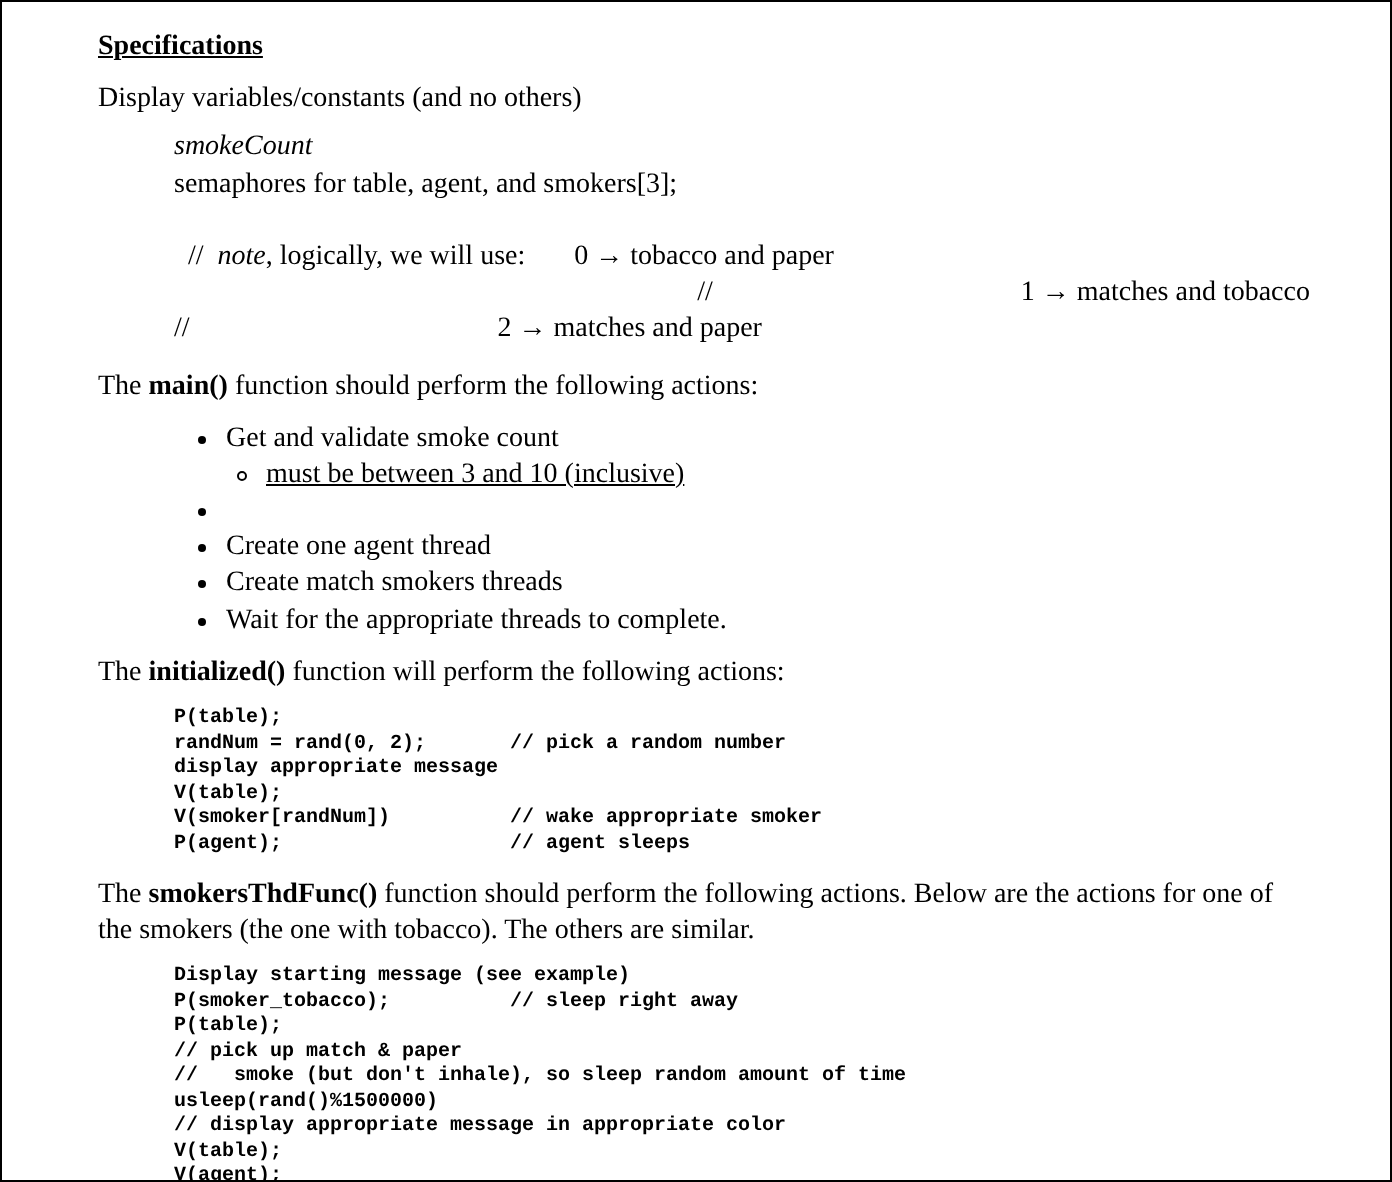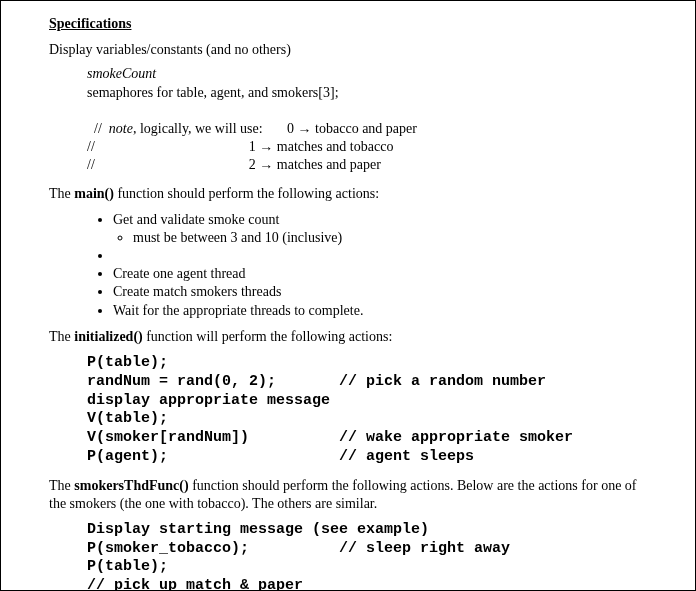--- a/index.html
+++ b/index.html
@@ -35,28 +35,29 @@
       list-style: disc;
       margin-left: 64px;
       margin-top: 2px;
       margin-bottom: 8px;
     }
     ul.sub {
       list-style: circle;
       margin-left: 20px;
       margin-top: 0;
       margin-bottom: 0;
+      text-decoration: underline;
     }
     .para {
       margin-bottom: 8px;
     }
     .mono {
       font-family: "Courier New", Courier, monospace;
       font-weight: bold;
-      font-size: 15px;
+      font-size: 10px;
       white-space: pre;
       line-height: 1.25;
     }
     .mono-block {
       margin-left: 38px;
       margin-bottom: 10px;
     }
     .sect {
       margin-bottom: 8px;
     }
@@ -70,21 +71,21 @@
 
 <div>Display variables/constants (and no others)</div>
 
 <div class="indent1" style="margin-top:6px;">
   <span class="italic">smokeCount</span>
 </div>
 <div class="indent1">semaphores for table, agent, and smokers[3];</div>
 <div class="indent1" style="white-space:pre;">
   <span>//  </span><span class="italic">note</span><span>, logically, we will use:       0 → tobacco and paper</span>
 </div>
-<div class="indent1" style="white-space:pre;">//                                            1 → matches and tobacco</div>
+<div class="indent1" style="white-space:pre;text-align:right;">//                                            1 → matches and tobacco</div>
 <div class="indent1" style="white-space:pre;">//                                            2 → matches and paper</div>
 
 <div class="para" style="margin-top:10px;">
   <span>The </span><span class="bold-italic">main()</span><span> function should perform the following actions:</span>
 </div>
 
 <ul>
   <li><span>Get and validate smoke count</span>
     <ul class="sub">
       <li><span>must be between 3 and 10 (inclusive)</span></li>

